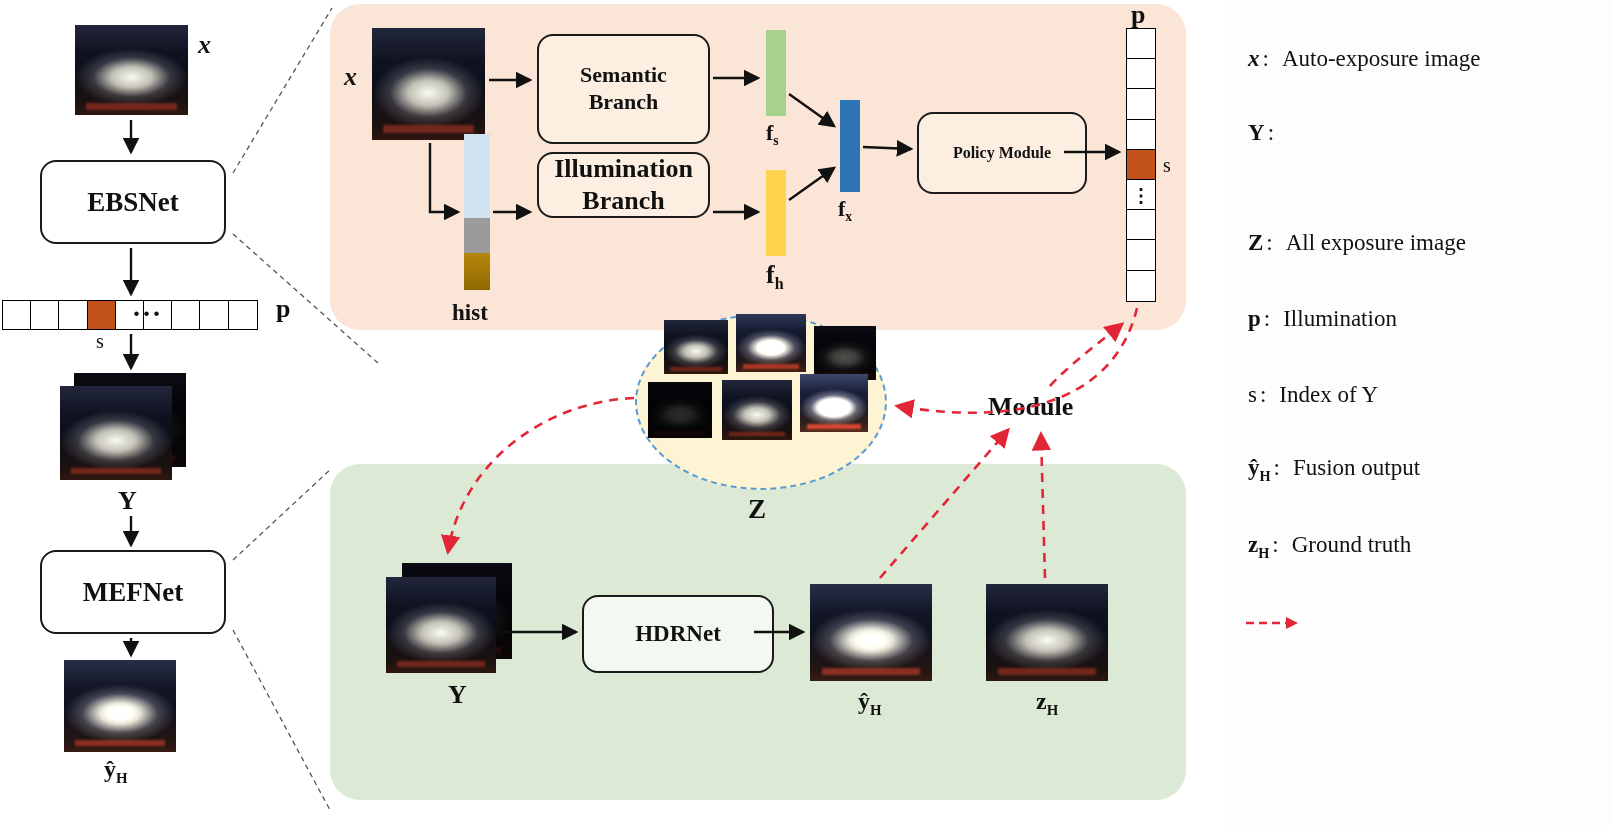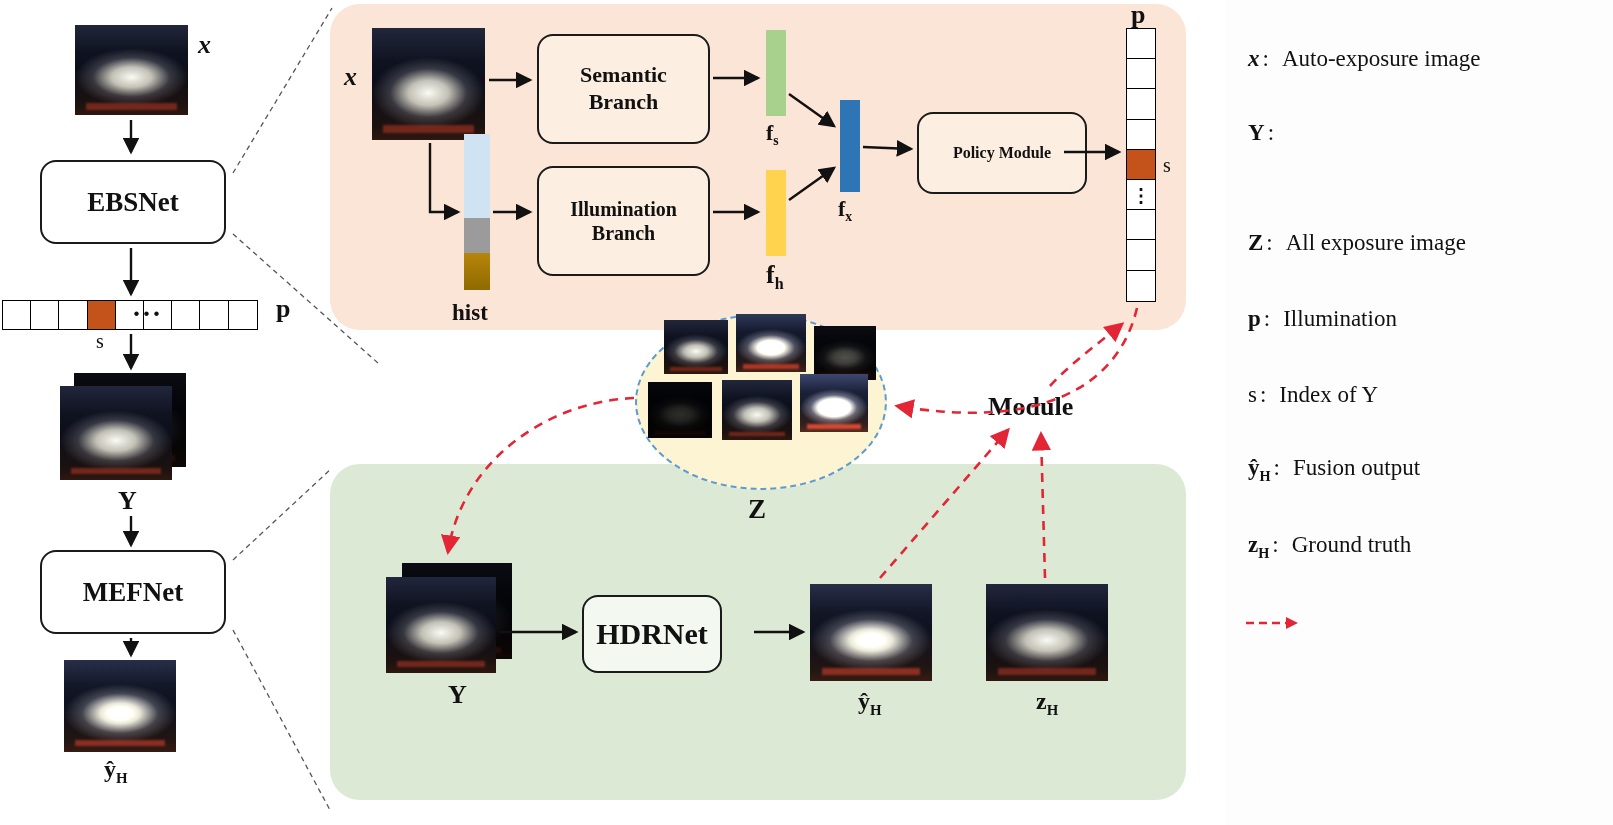--- a/index.html
+++ b/index.html
@@ -109,21 +109,21 @@
 
   <div class="nnbox" style="left:40px;top:550px;width:186px;height:84px;font-size:27px">MEFNet</div>
 
   <div class="photo bright05" style="left:64px;top:660px;width:112px;height:92px"></div>
   <div class="lbl" style="left:104px;top:756px;font-size:24px"><span>ŷ</span><sub>H</sub></div>
 
   <div class="photo" style="left:372px;top:28px;width:113px;height:112px"></div>
   <div class="lbl it" style="left:344px;top:62px;font-size:26px">x</div>
 
   <div class="nnbox peach" style="left:537px;top:34px;width:173px;height:110px;font-size:22px">Semantic Branch</div>
-  <div class="nnbox peach" style="left:537px;top:166px;width:173px;height:110px;font-size:20px">Illumination Branch</div>
+  <div class="nnbox peach" style="left:537px;top:152px;width:173px;height:66px;font-size:26px">Illumination Branch</div>
   <div class="nnbox peach" style="left:917px;top:112px;width:170px;height:82px;font-size:16px">Policy Module</div>
 
   <div class="bar" id="hist-bar"></div>
   <div class="lbl" style="left:452px;top:300px;font-size:23px">hist</div>
 
   <div class="bar" id="fs-bar"></div>
   <div class="lbl" style="left:766px;top:120px;font-size:22px"><span>f</span><sub>s</sub></div>
   <div class="bar" id="fh-bar"></div>
   <div class="lbl" style="left:766px;top:260px;font-size:26px"><span>f</span><sub>h</sub></div>
   <div class="bar" id="fx-bar"></div>
@@ -153,21 +153,21 @@
   <div class="photo" style="left:722px;top:380px;width:70px;height:60px"></div>
   <div class="photo bright2" style="left:800px;top:374px;width:68px;height:58px"></div>
   <div class="lbl" style="left:748px;top:494px;font-size:27px">Z</div>
 
   <div class="lbl" style="left:988px;top:392px;font-size:26px">Module</div>
 
   <div class="photo dark1" style="left:402px;top:563px;width:110px;height:96px"></div>
   <div class="photo" style="left:386px;top:577px;width:110px;height:96px"></div>
   <div class="lbl" style="left:448px;top:680px;font-size:26px">Y</div>
 
-  <div class="nnbox mint" style="left:582px;top:595px;width:140px;height:78px;font-size:30px">HDRNet</div>
+  <div class="nnbox mint" style="left:582px;top:595px;width:192px;height:78px;font-size:23px">HDRNet</div>
 
   <div class="photo bright05" style="left:810px;top:584px;width:122px;height:97px"></div>
   <div class="lbl" style="left:858px;top:688px;font-size:24px"><span>ŷ</span><sub>H</sub></div>
 
   <div class="photo" style="left:986px;top:584px;width:122px;height:97px"></div>
   <div class="lbl" style="left:1036px;top:688px;font-size:24px"><span>z</span><sub>H</sub></div>
 
   <div id="legend-rows" style="position:absolute;left:1225px;top:0;width:388px;height:825px;z-index:6">
     <div class="lg-row" style="top:46px">
       <span class="lg-sym it">x</span>

